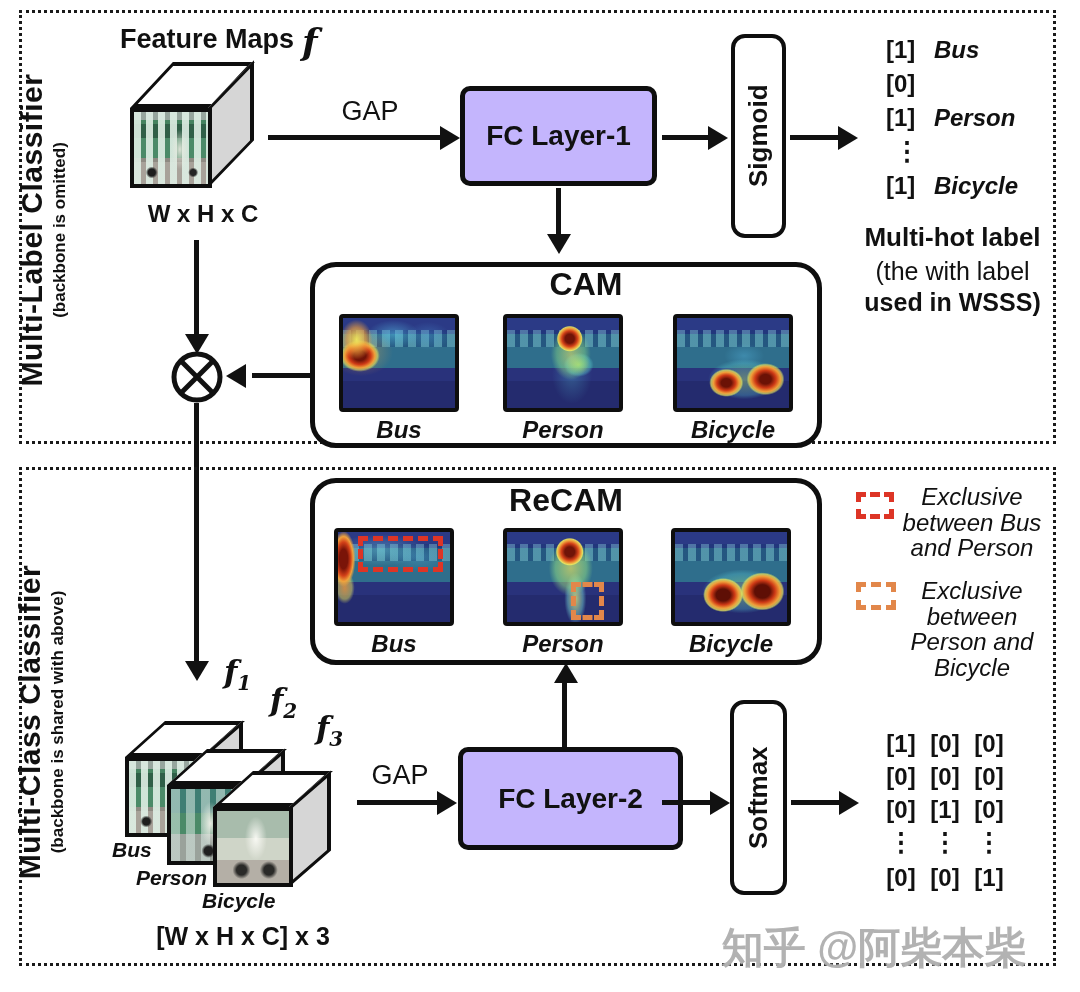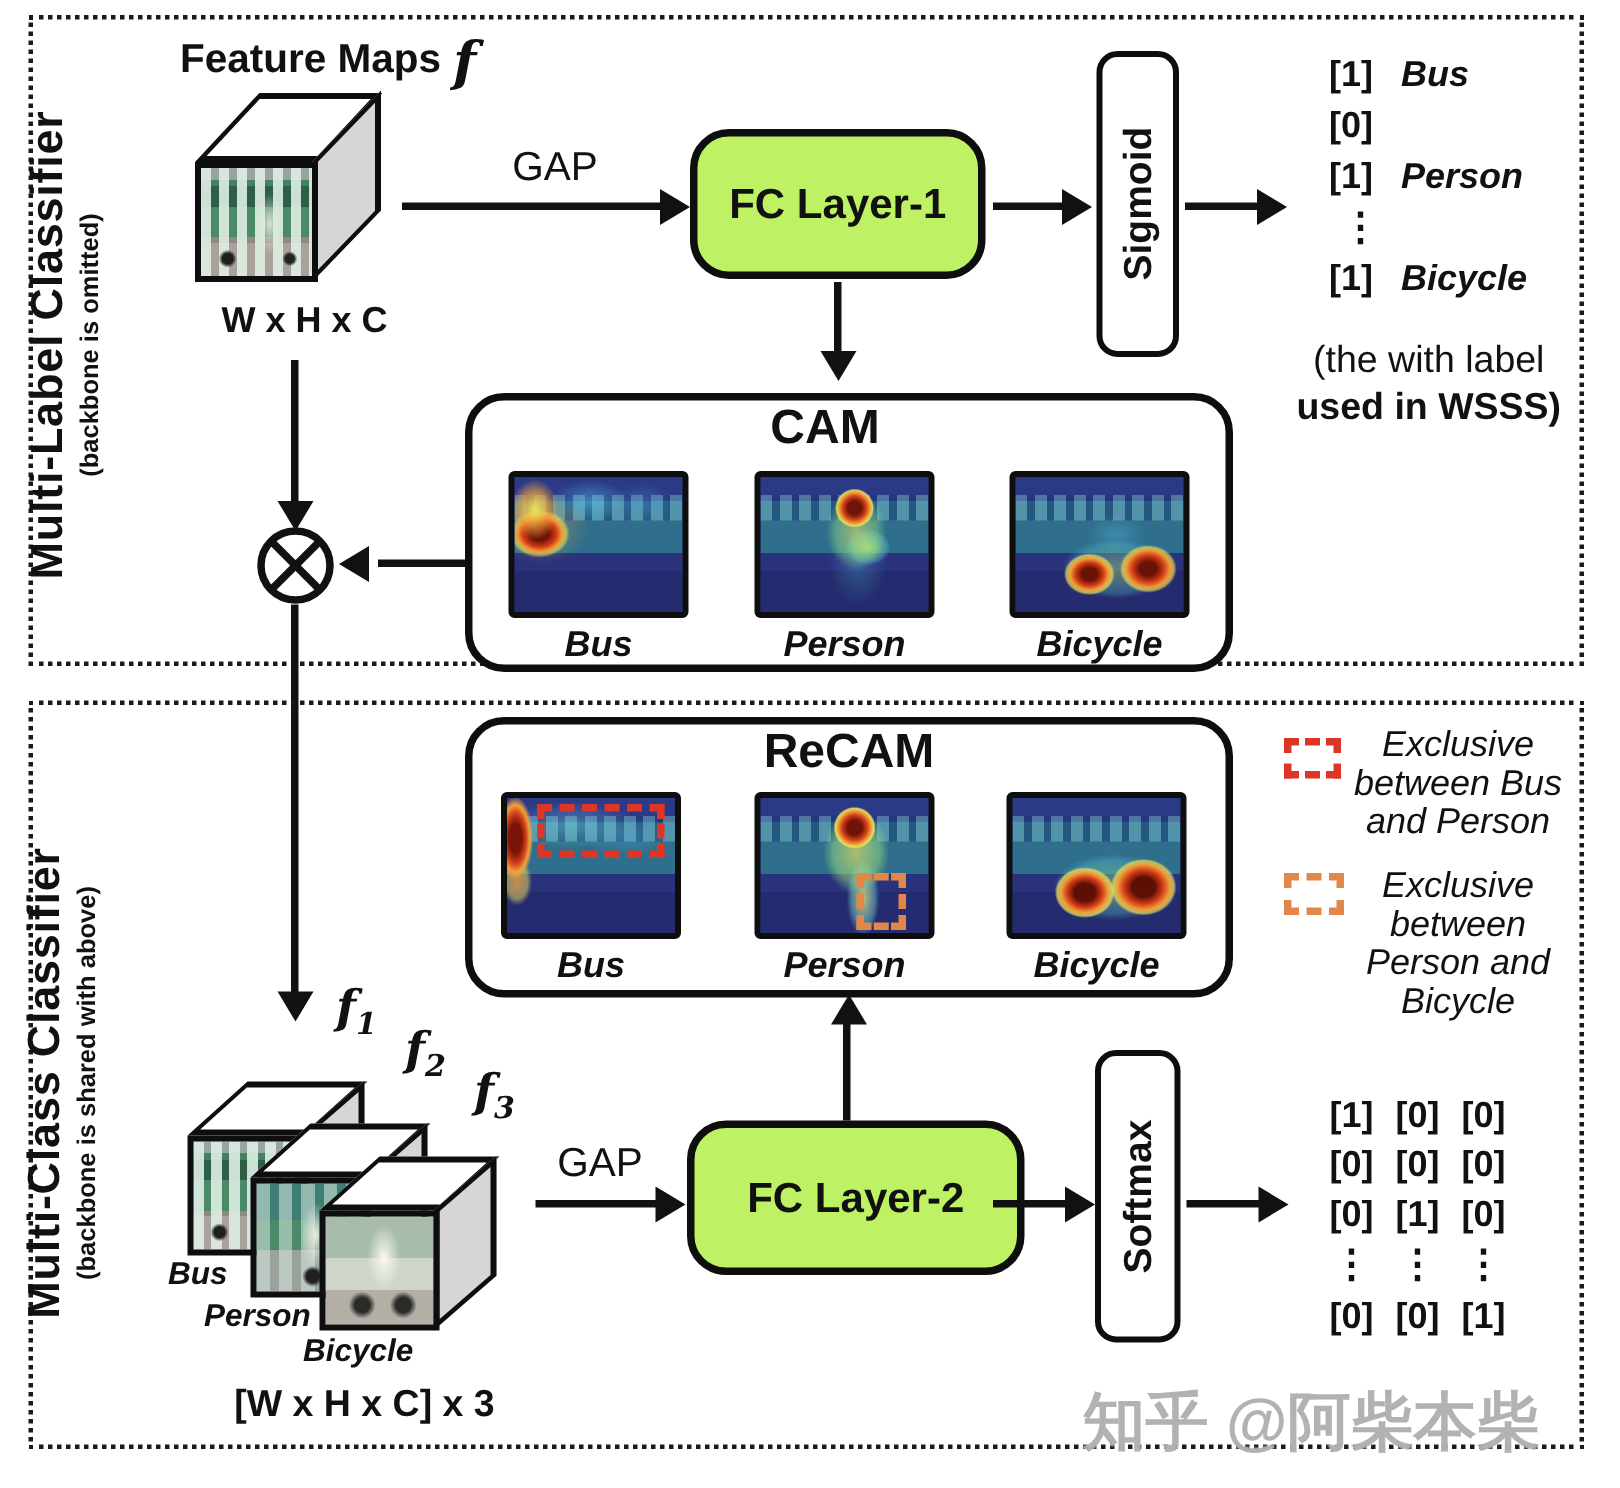--- a/index.html
+++ b/index.html
@@ -20,21 +20,21 @@
   
   .hline { position:absolute; height:5px; background:#111; }
   .vline { position:absolute; width:5px; background:#111; }
   .ah { position:absolute; width:0; height:0; }
   .ah-right { border-top:12px solid transparent; border-bottom:12px solid transparent; border-left:20px solid #111; }
   .ah-left  { border-top:12px solid transparent; border-bottom:12px solid transparent; border-right:20px solid #111; }
   .ah-down  { border-left:12px solid transparent; border-right:12px solid transparent; border-top:20px solid #111; }
   .ah-up    { border-left:12px solid transparent; border-right:12px solid transparent; border-bottom:20px solid #111; }
 
   
-  .procbox { position:absolute; border:5px solid #0e0e0e; border-radius:26px; background:#bef264;
+  .procbox { position:absolute; border:5px solid #0e0e0e; border-radius:10px; background:#c4b5fd;
              display:flex; align-items:center; justify-content:center; font-weight:bold; font-size:28px; }
   .vbox { position:absolute; border:4px solid #0e0e0e; border-radius:14px; background:#fff;
           display:flex; align-items:center; justify-content:center; font-weight:bold; font-size:26px;
           writing-mode:vertical-rl; transform:rotate(180deg); }
 
   .bigframe { position:absolute; border:5px solid #0e0e0e; border-radius:26px; background:#fff; }
   .frametitle { position:absolute; font-weight:bold; font-size:32px; text-align:center; }
 
   
   .lbl-b24 { position:absolute; font-weight:bold; font-size:24px; text-align:center; }
@@ -181,29 +181,30 @@
   </div>
   <div class="hotrow" style="left:894px; top:136px;">
     <span class="v dotsglyph">⋮</span>
   </div>
   <div class="hotrow" style="left:886px; top:172px;">
     <span class="v">[1]</span>
     <span class="n">Bicycle</span>
   </div>
 
   <div class="abs" style="left:845px; top:222px; width:215px; text-align:center;">
+    <div style="font-weight:bold; font-size:26px;">Multi-hot label</div>
     <div style="font-size:25px; line-height:31px; margin-top:3px;">(the with label</div>
     <div style="font-size:25px; line-height:31px;font-weight:bold;">used in WSSS)</div>
   </div>
 
   <div class="vline" style="left:556px; top:188px; height:48px;"></div>
   <div class="ah ah-down" style="left:547px; top:234px;"></div>
 
   <div class="bigframe" style="left:310px; top:262px; width:512px; height:186px;"></div>
-  <div class="frametitle" style="left:450px; top:266px; width:200px;">CAM</div>
+  <div class="frametitle" style="left:486px; top:266px; width:200px;">CAM</div>
 
   <div class="hm" style="left:339px; top:314px;">
     <div class="base"></div>
     <div class="win"></div>
     <div class="spots spots-cam-bus"></div>
   </div>
   <div class="hm" style="left:503px; top:314px;">
     <div class="base"></div>
     <div class="win"></div>
     <div class="spots spots-cam-person"></div>

